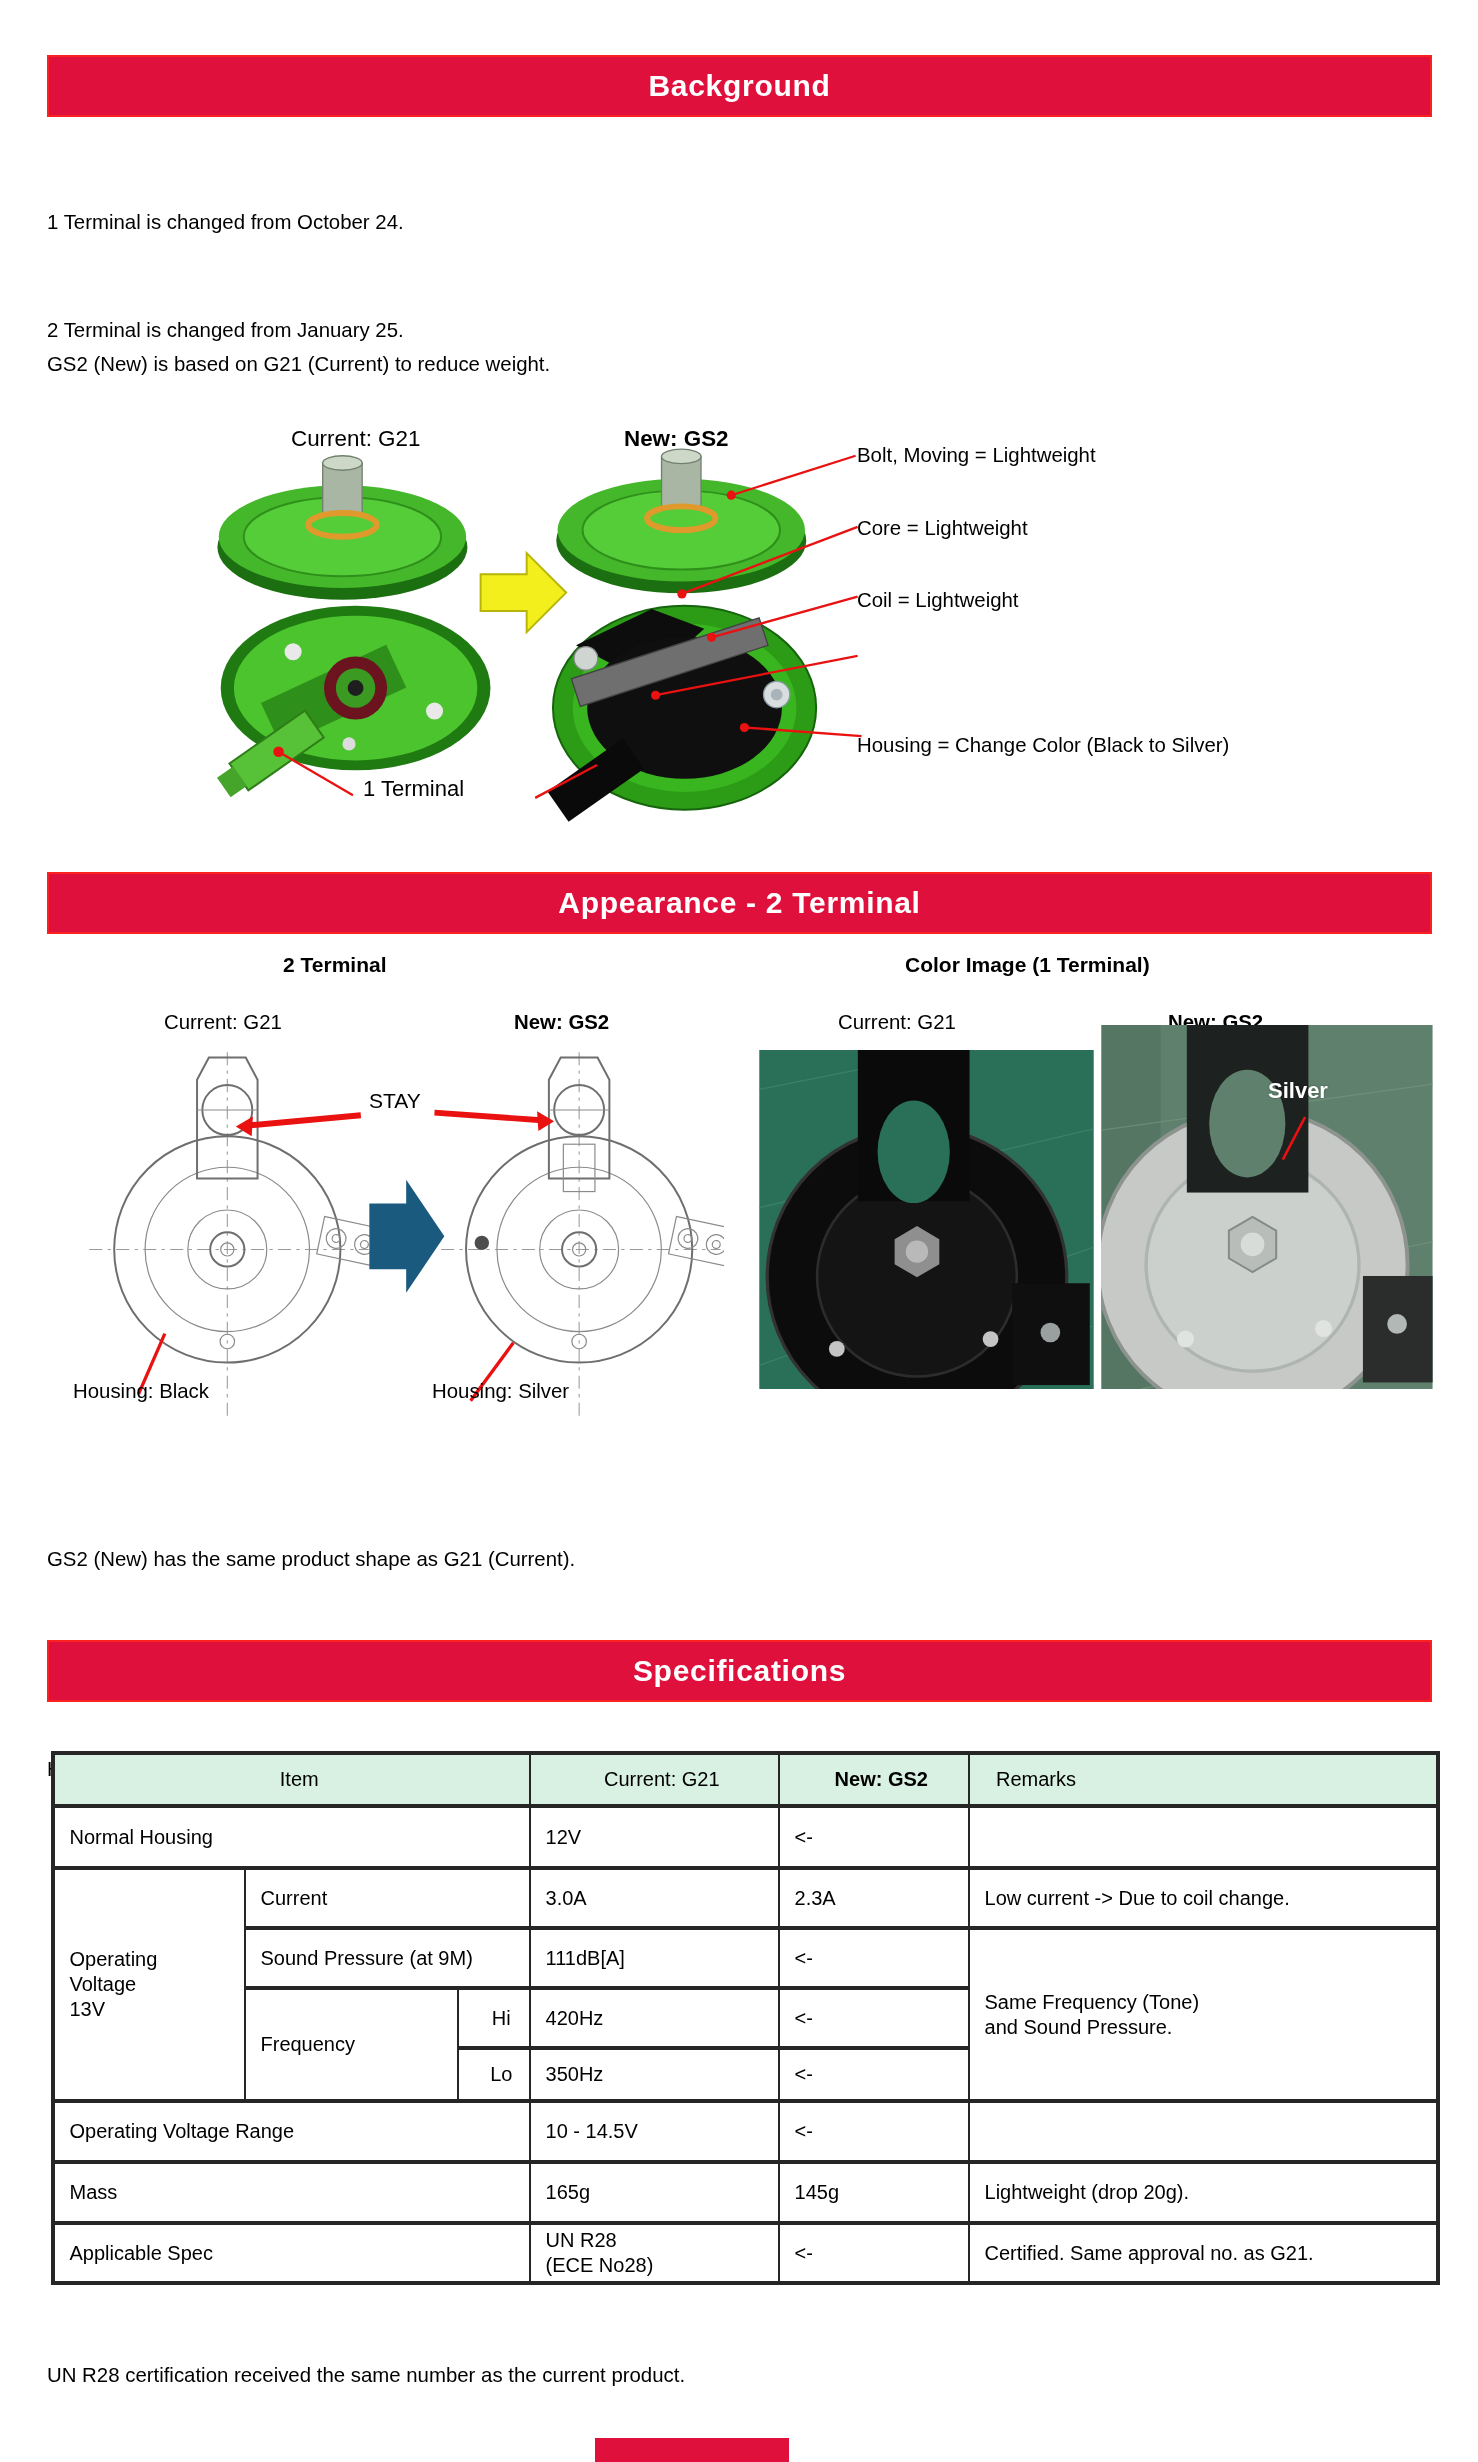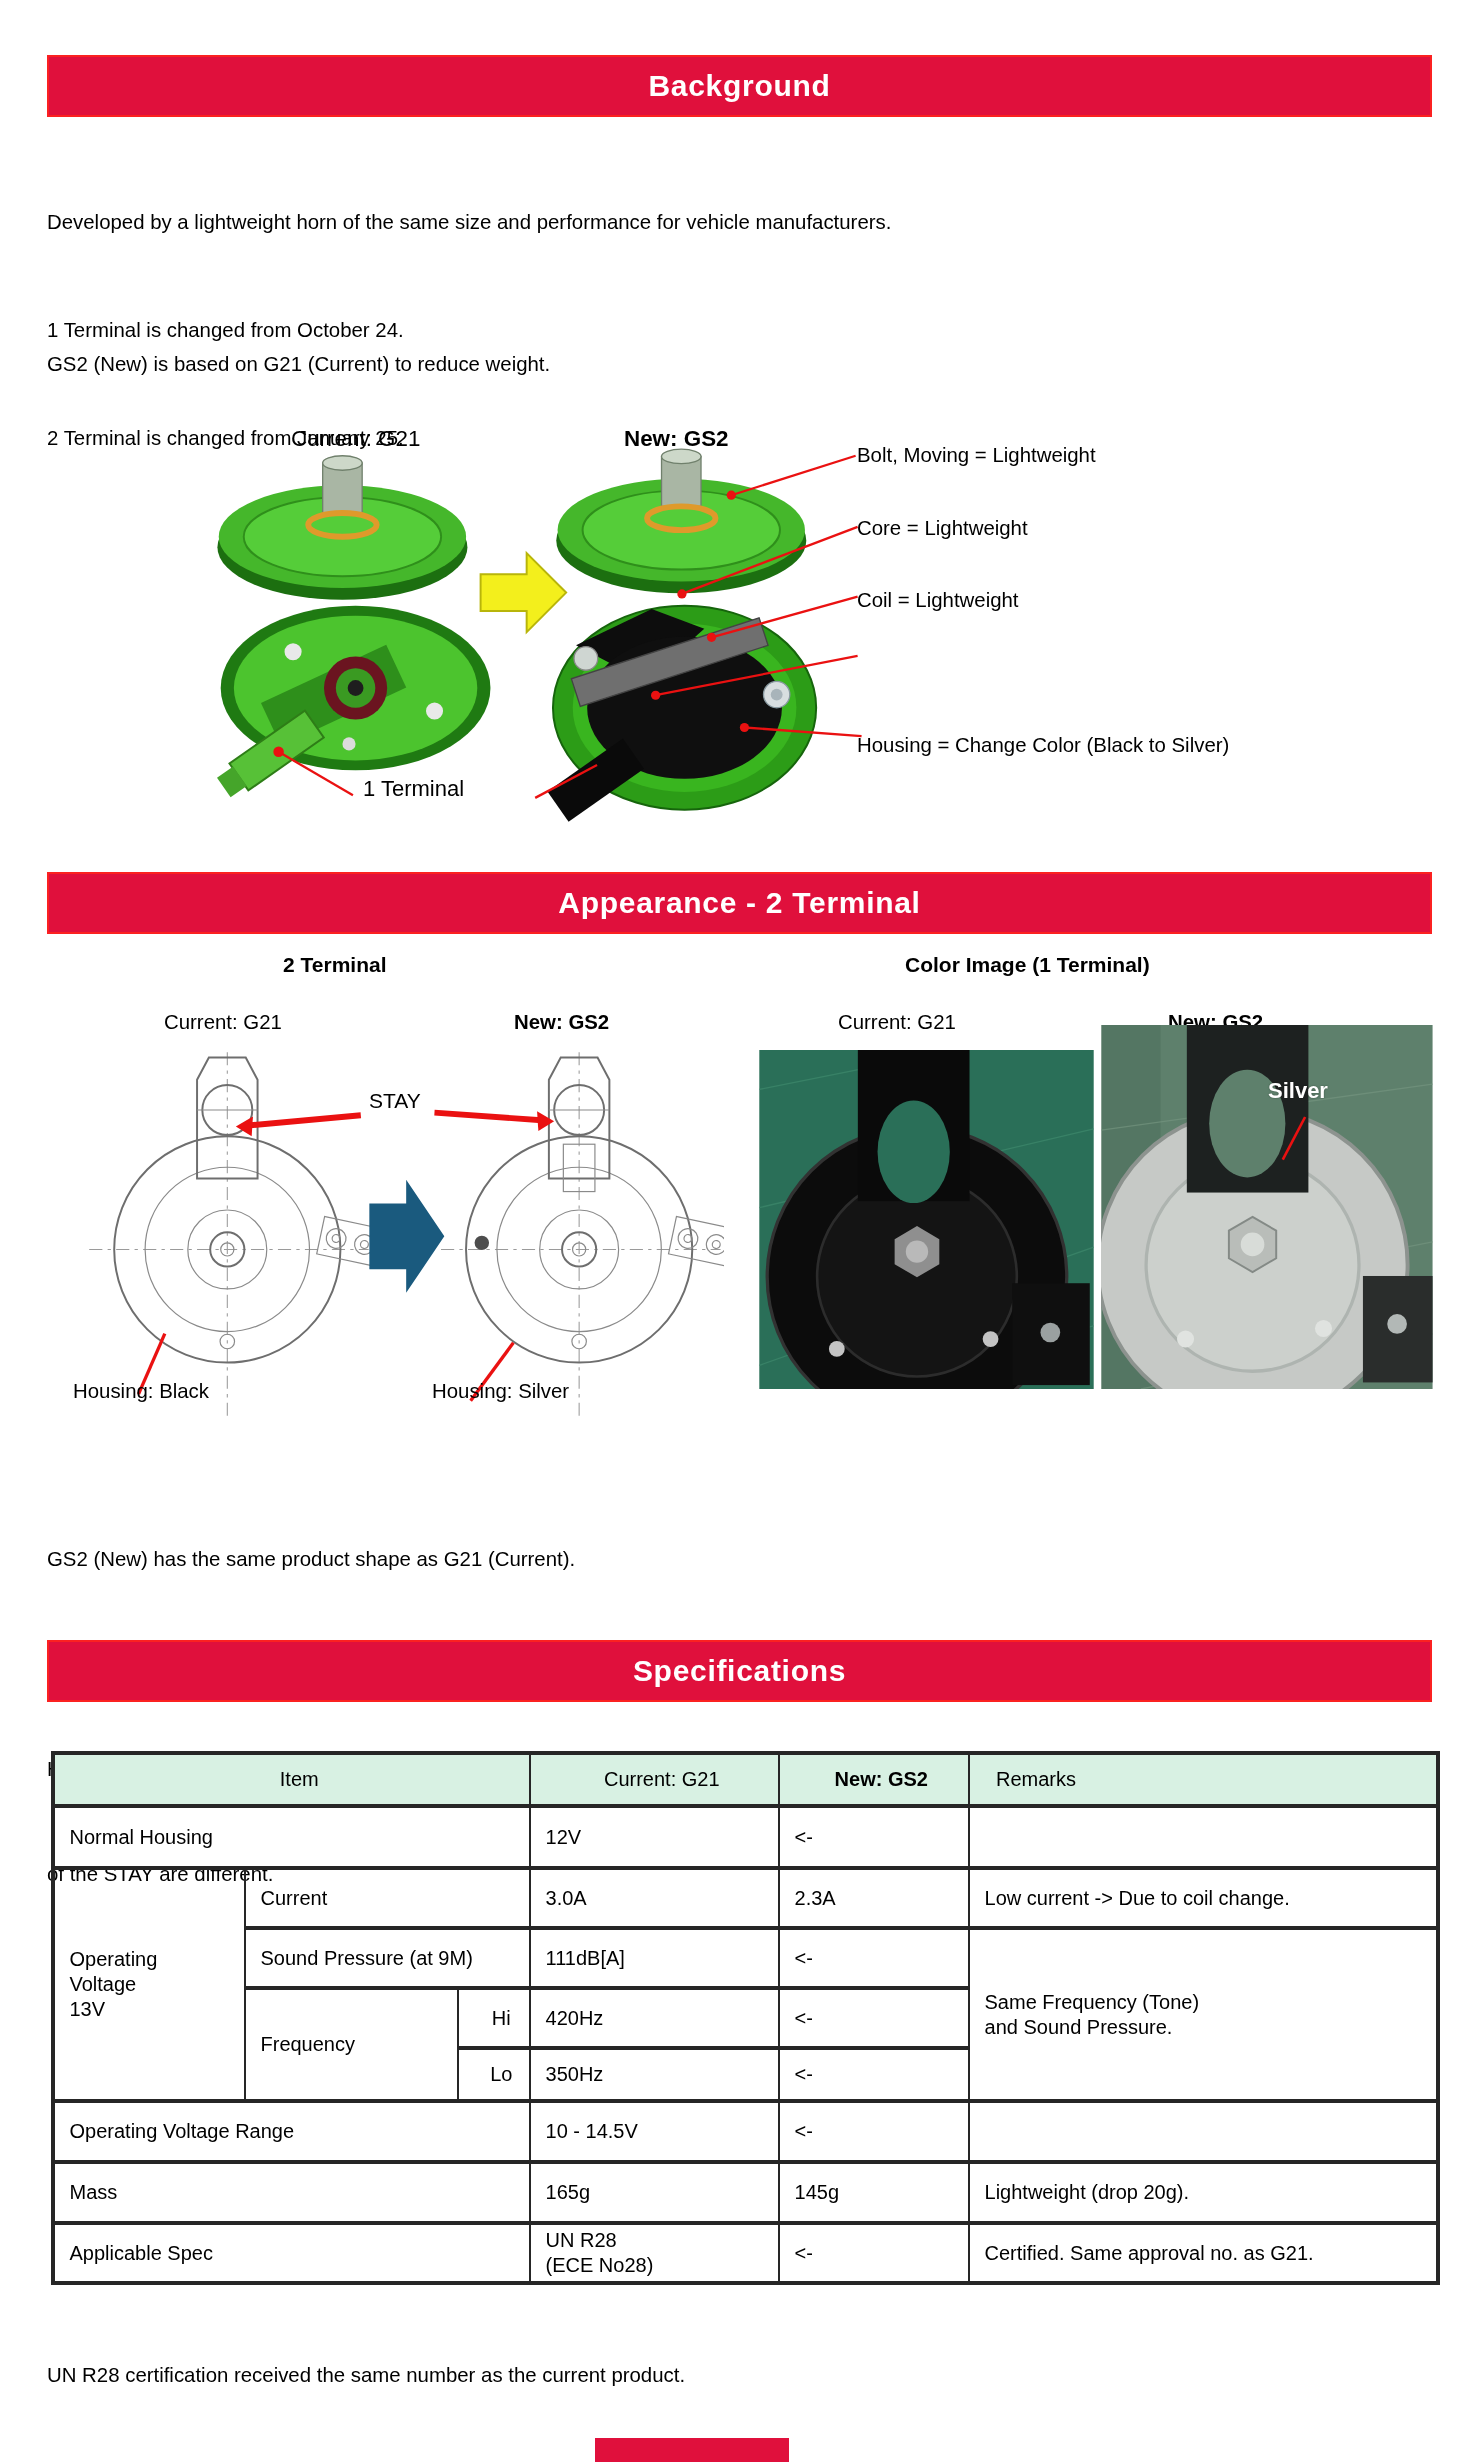--- a/index.html
+++ b/index.html
@@ -39,21 +39,20 @@
 </style>
 </head>
 <body>
 
 <div class="page">
 
   <div class="redbar" style="top:55px;">
     <span>Background</span>
   </div>
   <div class="txt" style="left:47px;top:132px;">
-    <div>Developed by a lightweight horn of the same size and performance for vehicle manufacturers.</div>
     <div>1 Terminal is changed from October 24.</div>
     <div>2 Terminal is changed from January 25.</div>
   </div>
 
   <div class="lbl" style="left:47px;top:353px;">GS2 (New) is based on G21 (Current) to reduce weight.</div>
 
   <svg style="position:absolute;left:47px;top:395px;" width="1385" height="461" viewBox="0 0 2105 700">
     <defs>
       <g id="disc">
         <ellipse cy="16" rx="190" ry="80" fill="#1c6f10"></ellipse>
@@ -235,21 +234,20 @@
   </svg>
 
   <div class="silver" style="left:1268px;top:1078px;">Silver</div>
   <div class="lbl" style="left:73px;top:1380px;">Housing: Black</div>
   <div class="lbl" style="left:432px;top:1380px;">Housing: Silver</div>
 
   <div class="txt" style="left:47px;top:1472px;line-height:35px;">
     <div>GS2 (New) has the same product shape as G21 (Current).</div>
     <div>There is no change in the dimensions of the mounting part (STAY).</div>
     <div>However, the color of the Housing and the shape of some parts</div>
-    <div>of the STAY are different.</div>
   </div>
 
   <div class="redbar" style="top:1640px;">
     <span>Specifications</span>
   </div>
 
   <table class="spec">
     <colgroup>
       <col style="width:192px">
         <col style="width:213px">

